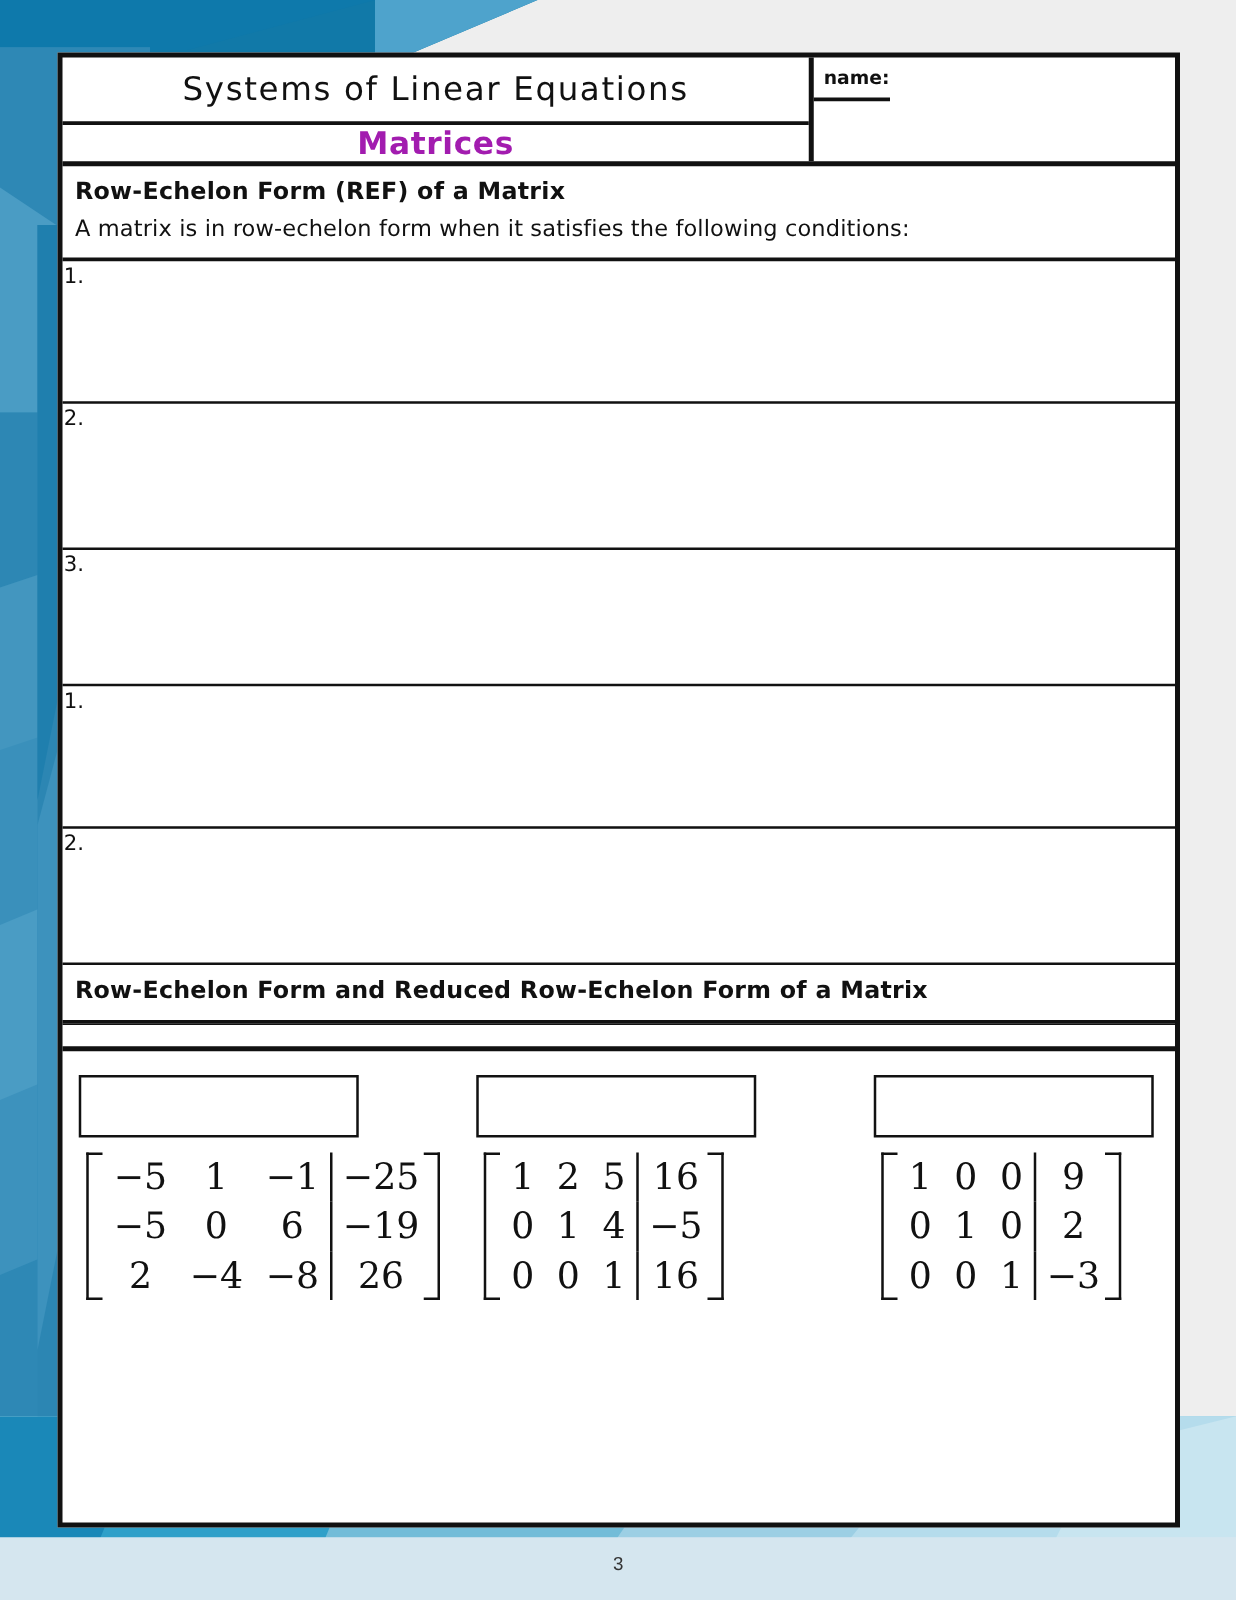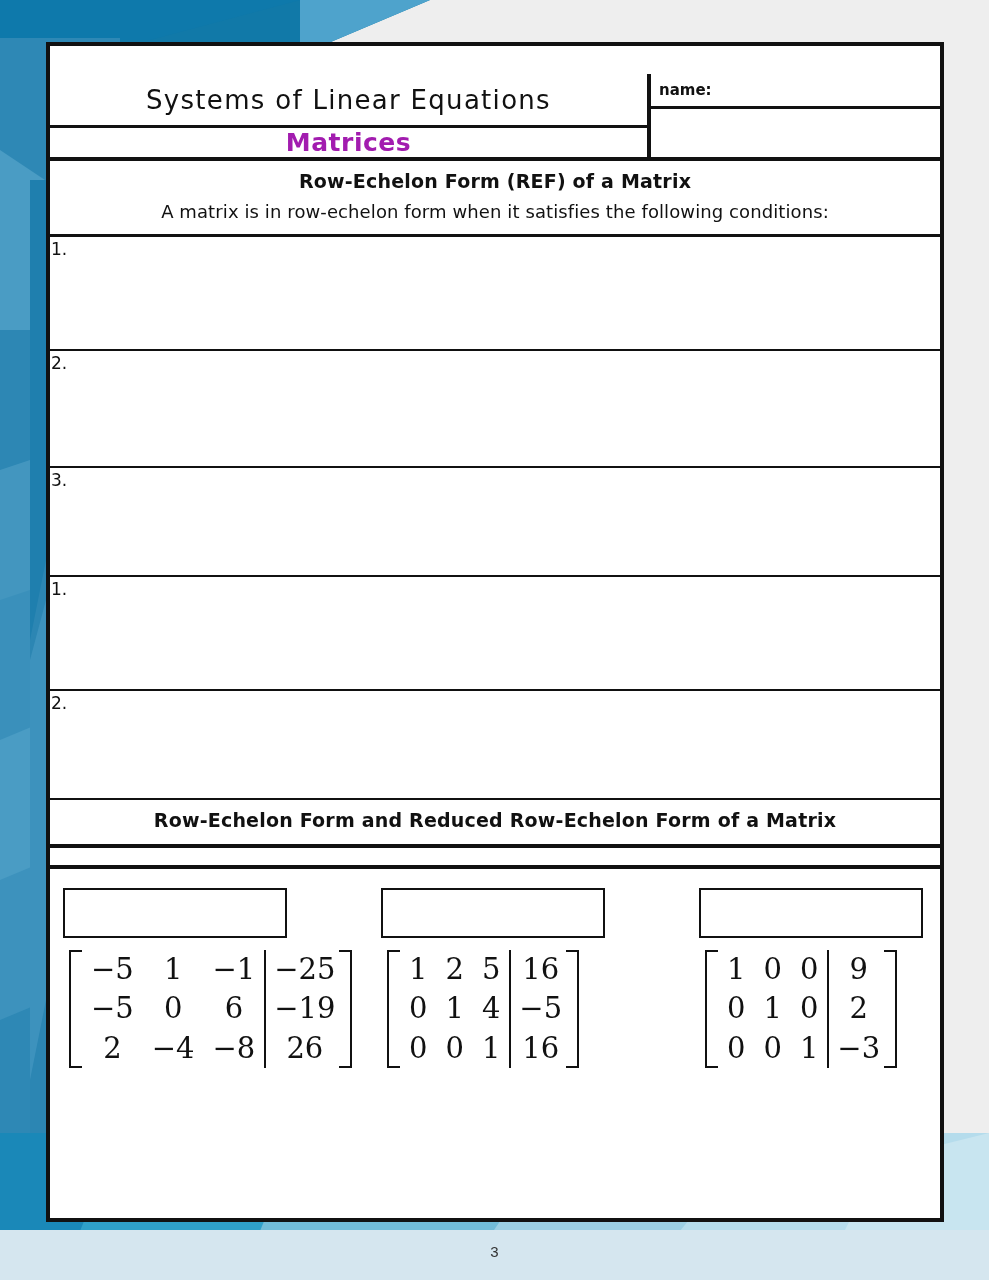--- a/index.html
+++ b/index.html
@@ -34,21 +34,20 @@
     box-sizing: border-box;
     z-index: 5;
   }
 
   
   .header-block {
     display: flex;
     width: 100%;
     box-sizing: border-box;
     border-bottom: 4px solid #111111;
-    margin-top: 28px;
   }
   .header-left {
     width: 601px;
     box-sizing: border-box;
     border-right: 4px solid #111111;
     display: flex;
     flex-direction: column;
   }
   .title-main {
     height: 54px;
@@ -71,21 +70,21 @@
     font-family: "DejaVu Sans", sans-serif;
     font-size: 25px;
     font-weight: 700;
     color: #a21caf;
     letter-spacing: .5px;
   }
   .header-right {
     flex: 1;
     box-sizing: border-box;
     display: flex;
-    flex-direction: column;
+    flex-direction: row;
   }
   .hr-cell {
     box-sizing: border-box;
     display: flex;
     align-items: center;
     font-family: "DejaVu Sans", sans-serif;
     font-size: 15px;
     font-weight: 700;
     color: #111;
     padding-left: 8px;
@@ -98,21 +97,20 @@
     padding-left: 0;
     font-size: 15px;
     letter-spacing: .2px;
   }
 
   
   .section-head {
     box-sizing: border-box;
     border-bottom: 3px solid #111111;
     padding: 9px 10px 11px 10px;
-    text-align: center;
     font-family: "DejaVu Sans", sans-serif;
     color: #111;
   }
   .section-head .sh-title {
     font-size: 19px;
     font-weight: 700;
     line-height: 1.25;
     letter-spacing: .2px;
   }
   .section-head .sh-sub {

